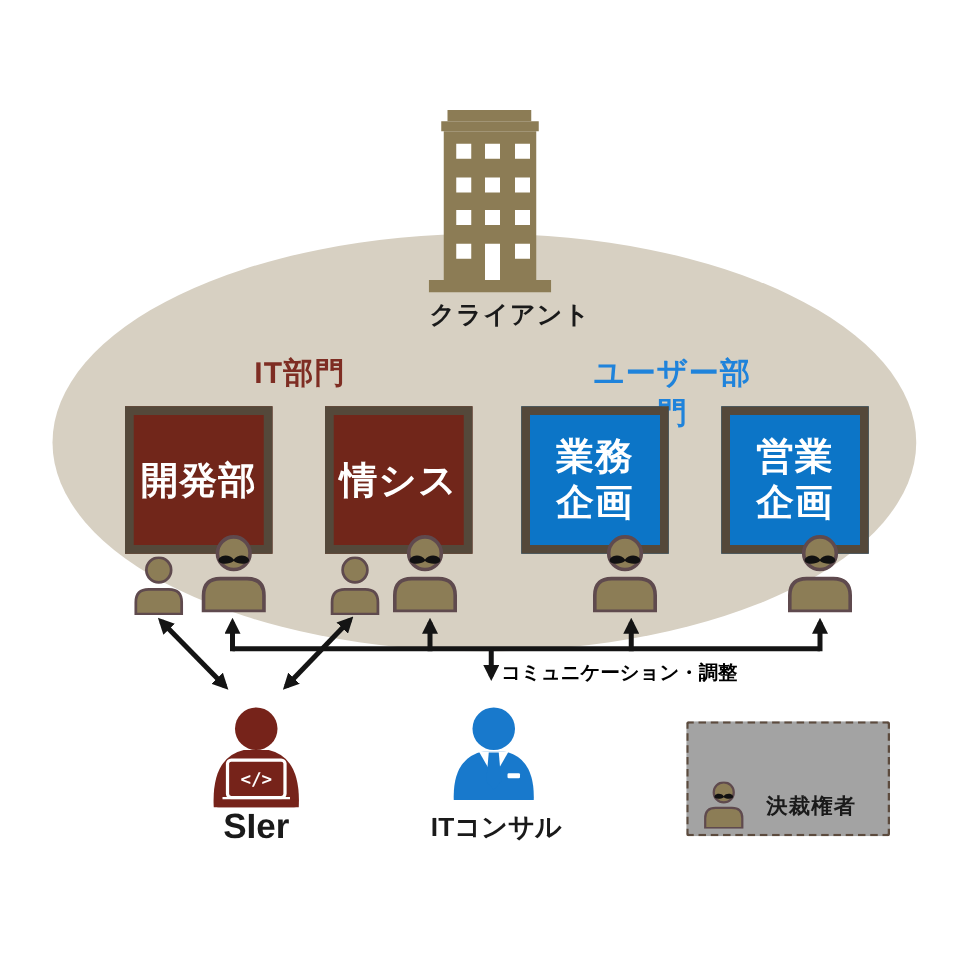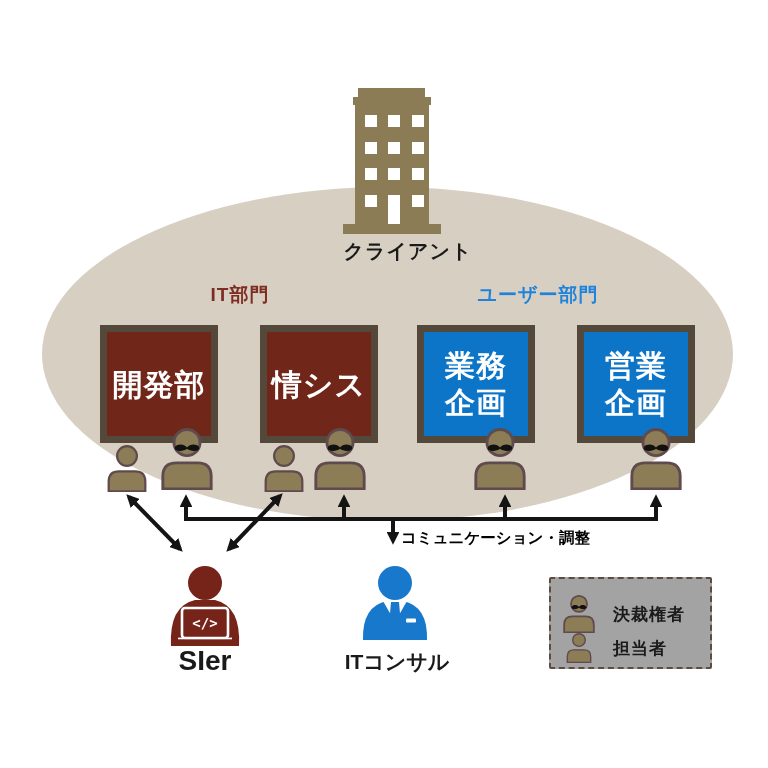--- a/index.html
+++ b/index.html
@@ -13,21 +13,21 @@
   .org-ellipse{
     left:42px;top:187px;width:691px;height:334px;border-radius:50%;
     background:var(--ellipse);
   }
   
   .client-label{
     left:318px;top:238px;width:180px;text-align:center;
     font-size:20px;font-weight:bold;color:#1a1a1a;letter-spacing:1px;
   }
   .section-label{
-    top:282px;text-align:center;font-size:19px;font-weight:bold;letter-spacing:1px;
+    top:282px;text-align:center;font-size:24px;font-weight:bold;letter-spacing:1px;
   }
   .section-it{left:180px;width:120px;color:var(--it-red-text);}
   .section-user{left:468px;width:140px;color:var(--user-blue-text);text-align:center;}
   
   .dept-box{
     top:325px;width:118px;height:118px;box-sizing:border-box;
     border:7px solid var(--box-border);
     display:flex;flex-direction:column;align-items:center;justify-content:center;
     color:#ffffff;font-size:30px;font-weight:bold;line-height:37px;
     letter-spacing:1px;text-align:center;
@@ -182,21 +182,13 @@
 
 <div class="abs legend">
   <div class="legend-row">
     <span class="ic">
       <svg width="36" height="38" viewBox="0 0 60 64">
           <use href="#sym-person-m"></use>
         </svg>
     </span>
     <span class="lbl">決裁権者</span>
   </div>
-  <div class="legend-row">
-    <span class="ic">
-      <svg width="28" height="30" viewBox="0 0 60 64">
-          <use href="#sym-person"></use>
-        </svg>
-    </span>
-    <span class="lbl">担当者</span>
-  </div>
 </div>
 
 </body></html>

